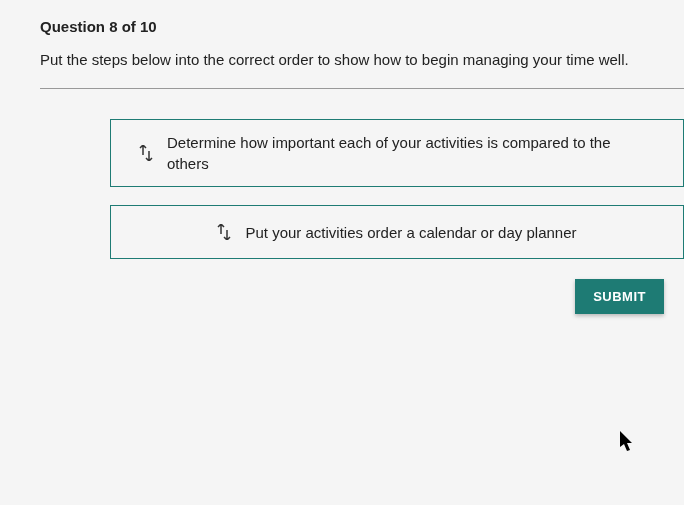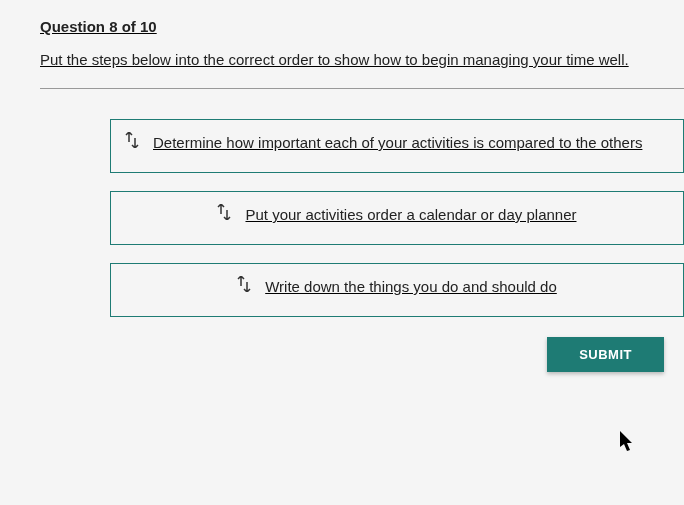--- a/index.html
+++ b/index.html
@@ -10,21 +10,20 @@
     body {
       font-family: Arial, Helvetica, sans-serif;
       background: #f5f5f5;
       width: 684px;
       height: 505px;
       overflow: hidden;
       position: relative;
     }
     .container {
       padding: 18px 0 18px 40px;
-      text-decoration: underline;
     }
     .question-header {
       font-weight: bold;
       font-size: 15px;
       color: #222;
       margin-bottom: 14px;
     }
     .question-text {
       font-size: 15px;
       color: #222;
@@ -38,22 +37,22 @@
       margin-bottom: 30px;
       margin-right: 0;
     }
     .items-area {
       padding-left: 70px;
     }
     .order-item {
       border: 1.5px solid #1e7b74;
       background: transparent;
       display: flex;
-      align-items: flex-start;
-      padding: 12px 14px;
+      align-items: center;
+      padding: 12px 28px;
       margin-bottom: 18px;
       min-height: 54px;
       cursor: grab;
     }
     .order-item .drag-icon {
       font-size: 15px;
       color: #333;
       margin-right: 14px;
       line-height: 1;
       flex-shrink: 0;
@@ -78,21 +77,21 @@
     }
     .submit-wrap {
       text-align: right;
       padding-right: 20px;
       margin-top: 20px;
     }
     .submit-btn {
       background: #1e7b74;
       color: #fff;
       border: none;
-      padding: 10px 32px;
+      padding: 10px 18px;
       font-size: 13px;
       font-weight: bold;
       letter-spacing: 0.5px;
       cursor: pointer;
       box-shadow: 0 2px 4px rgba(0,0,0,0.25);
     }
     .cursor {
       position: absolute;
       right: 48px;
       bottom: 52px;
@@ -123,28 +122,20 @@
     <div class="order-item centered">
       <span class="drag-icon">
         <svg viewBox="0 0 14 16">
             <path d="M4 0 L4 10 M4 0 L1 3 M4 0 L7 3 M10 16 L10 6 M10 16 L7 13 M10 16 L13 13" stroke="#333" stroke-width="1.5" fill="none"></path>
           </svg>
       </span>
       <span class="item-text">Put your activities order a calendar or day planner</span>
     </div>
 
 
-    <div class="order-item centered">
-      <span class="drag-icon">
-        <svg viewBox="0 0 14 16">
-            <path d="M4 0 L4 10 M4 0 L1 3 M4 0 L7 3 M10 16 L10 6 M10 16 L7 13 M10 16 L13 13" stroke="#333" stroke-width="1.5" fill="none"></path>
-          </svg>
-      </span>
-      <span class="item-text">Write down the things you do and should do</span>
-    </div>
 
   </div>
 
   <div class="submit-wrap">
     <button class="submit-btn">SUBMIT</button>
   </div>
 </div>
 
 <svg class="cursor" viewBox="0 0 16 22">
   <path d="M0 0 L0 16 L4 13 L7 20 L10 19 L7 12 L12 12 Z" fill="#000"></path>

